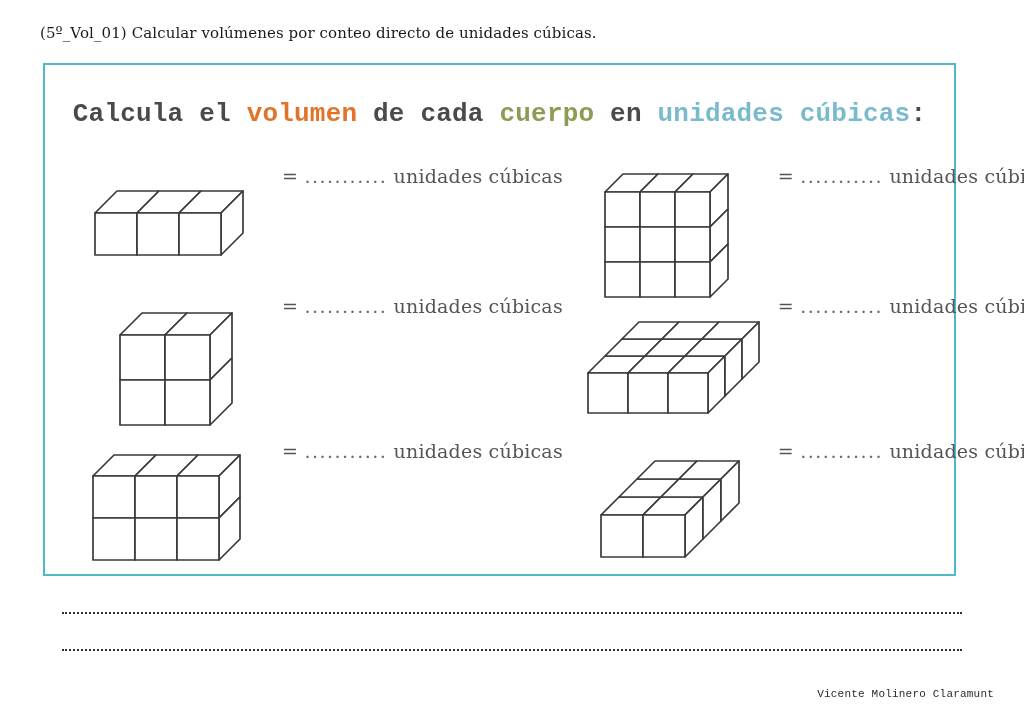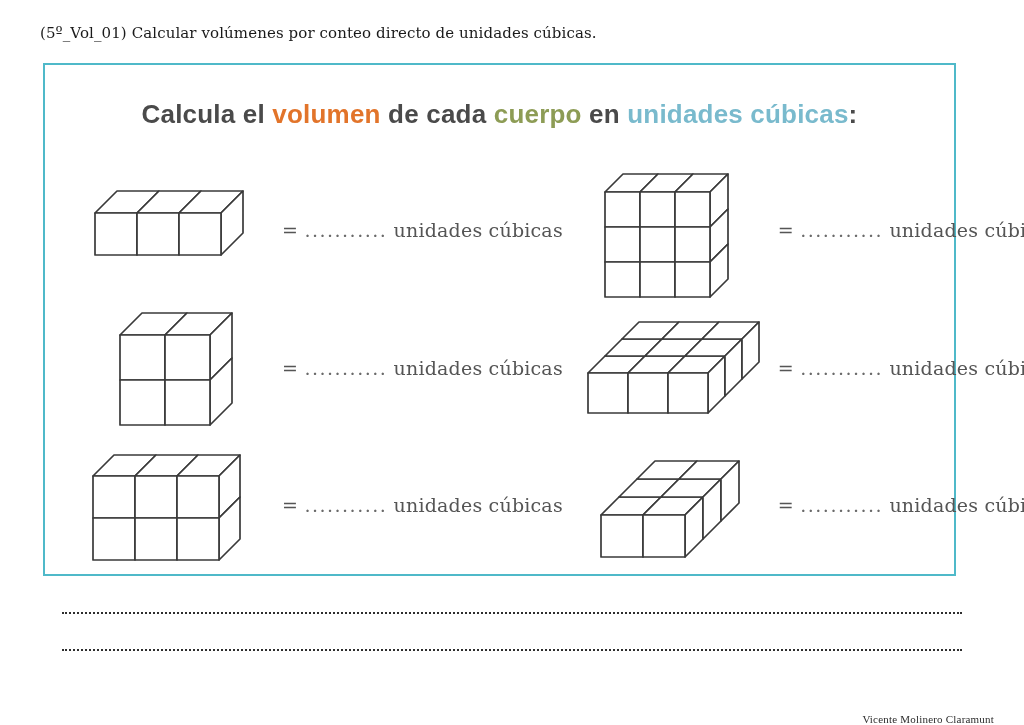--- a/index.html
+++ b/index.html
@@ -38,21 +38,21 @@
     box-sizing: border-box;
     background: #ffffff;
   }
 
   .panel-title {
     position: absolute;
     left: 0;
     right: 0;
     top: 34px;
     text-align: center;
-    font-family: Liberation Sans, sans-serif;
+    font-family: Liberation Mono, monospace;
     font-size: 26px;
     font-weight: 600;
     color: #4a4a4a;
     letter-spacing: 0.2px;
   }
   .panel-title .w-volumen  { color: #e2742a; }
   .panel-title .w-cuerpo   { color: #8d9c55; }
   .panel-title .w-unidades { color: #79bacd; }
 
   
@@ -61,21 +61,20 @@
     left: 22px;
     top: 100px;
     width: 869px;
     display: grid;
     grid-template-columns: 1fr 1fr;
     grid-template-rows: 130px 145px 130px;
     align-items: center;
   }
   .ex-item {
     display: flex;
-    align-items: center;
     height: 100%;
   }
   .fig-wrap {
     width: 215px;
     min-width: 215px;
     height: 100%;
     display: flex;
     align-items: center;
     justify-content: center;
   }
@@ -102,26 +101,25 @@
     height: 1px;
     border-top: 2px dotted #2e2e2e;
     margin-bottom: 34px;
   }
 
   
   .signature {
     position: absolute;
     right: 30px;
     top: 688px;
-    font-family: Liberation Serif, serif;
+    font-family: Liberation Mono, monospace;
     font-size: 11px;
     color: #2b2b2b;
     letter-spacing: 0.2px;
     white-space: nowrap;
-    margin-top: 25px;
   }
 </style>
 </head>
 <body>
 
 <div class="doc-header">(5º_Vol_01) Calcular volúmenes por conteo directo de unidades cúbicas.</div>
 
 <div class="panel">
 
   <div class="panel-title">

